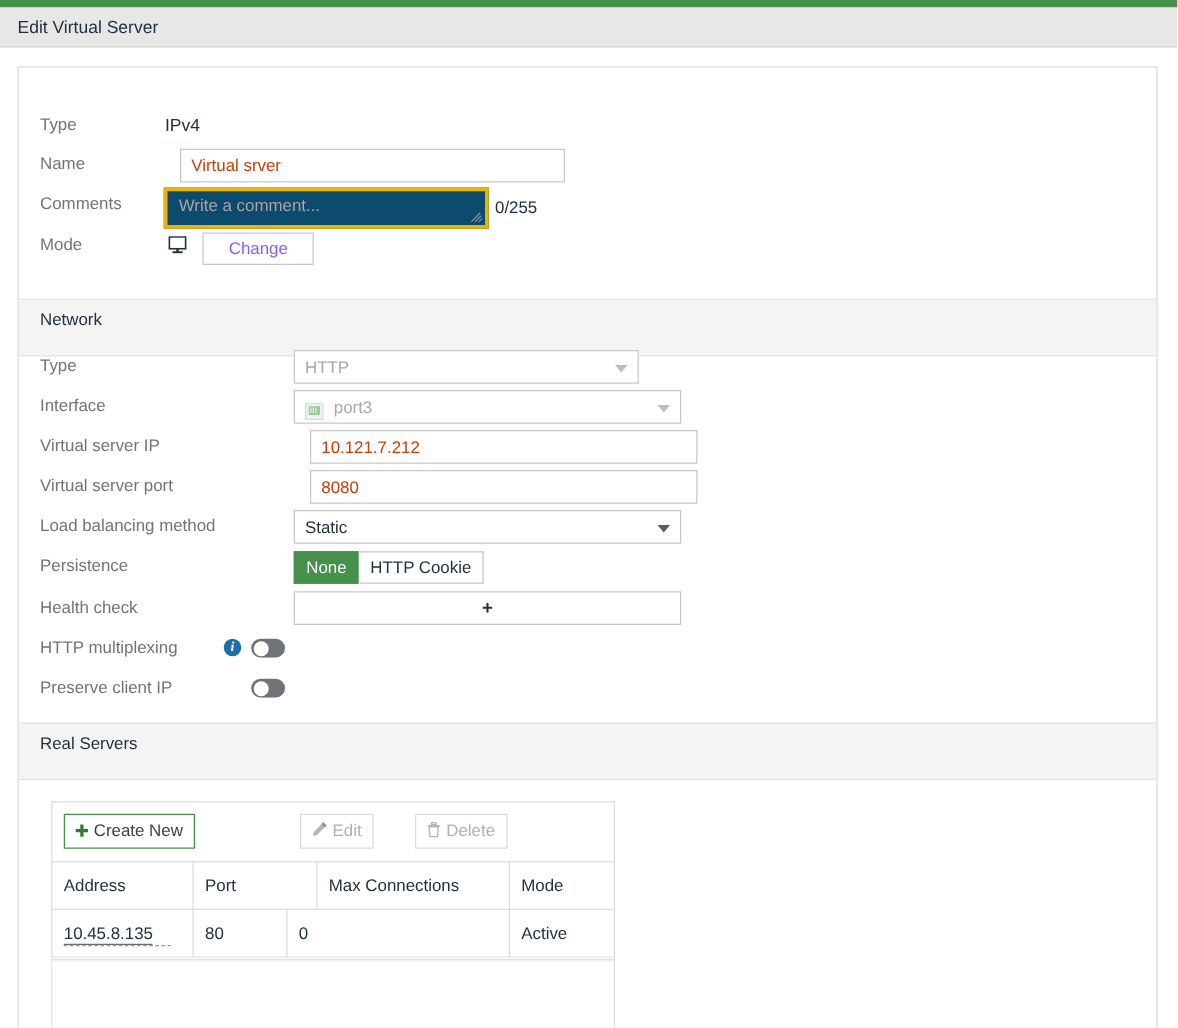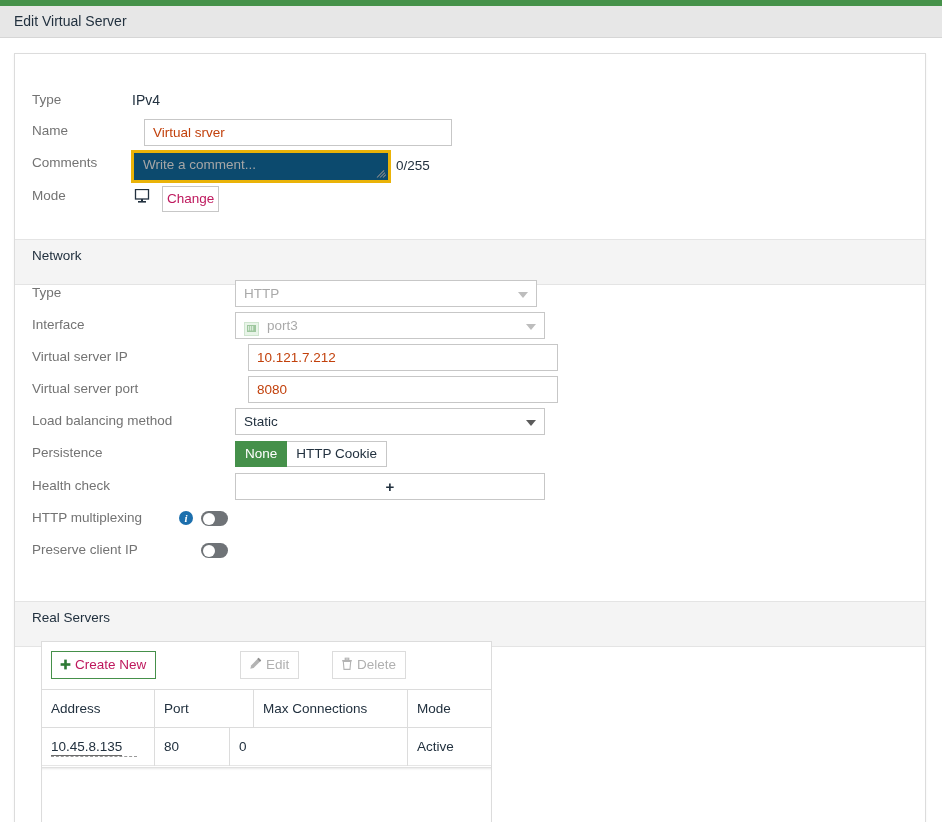--- a/index.html
+++ b/index.html
@@ -168,24 +168,24 @@
     position: absolute;
     width: 16px; height: 14px;
   }
   .btn-change {
     position: absolute;
     box-sizing: border-box;
     border: 1px solid #c7c7c7;
     background: #ffffff;
     font-family: "Liberation Sans", sans-serif;
     font-size: 13.5px;
-    color: #be185d;
+    color: #8b5cf6;
     height: 26px;
     line-height: 24px;
-    padding: 0 4px;
+    padding: 0 20px;
     white-space: nowrap;
     cursor: pointer;
   }
 
   
   .section-band {
     position: absolute;
     left: 0;
     width: 910px;
     height: 46px;
@@ -293,21 +293,21 @@
     border: 1px solid #dcdcdc;
     background: #ffffff;
     font-family: "Liberation Sans", sans-serif;
     font-size: 13.5px;
     padding: 0 9px 0 8px;
     white-space: nowrap;
     cursor: pointer;
   }
   .tbtn.primary {
     border-color: #45904a;
-    color: #be185d;
+    color: #404040;
   }
   .tbtn.disabled {
     color: #b0b0b0;
     cursor: default;
     margin-left: 48px;
   }
   .tbtn .glyph {
     display: inline-block;
     margin-right: 4px;
     vertical-align: -1px;
@@ -409,21 +409,21 @@
     </div>
     <div class="btn-change" style="left:147px; top:4px;">Change</div>
   </div>
 
   <div class="section-band" style="top:185px;">
     <span>Network</span>
   </div>
 
   <div class="frow" style="top:225px;">
     <div class="flabel">Type</div>
-    <div class="selbox disabled" style="left:220px; top:1px; width:302px;">
+    <div class="selbox disabled" style="left:220px; top:1px; width:276px;">
       <span>HTTP</span>
       <span class="caret dim"></span>
     </div>
   </div>
 
   <div class="frow" style="top:257px;">
     <div class="flabel">Interface</div>
     <div class="selbox disabled" style="left:220px; top:1px; width:310px; padding-left:31px;">
       <span style="position:absolute; left:8px; top:6px;">
         <svg width="15" height="14" viewBox="0 0 15 14">
@@ -478,21 +478,21 @@
   </div>
 
   <div class="frow" style="top:450px;">
     <div class="flabel">HTTP multiplexing</div>
     <div class="info-icon" style="left:164px; top:7px;">i</div>
     <div class="toggle" style="left:186px; top:7px;">
       <div class="knob"></div>
     </div>
   </div>
 
-  <div class="section-band" style="top:547px;">
+  <div class="section-band" style="top:524px;">
     <span>Real Servers</span>
   </div>
 
   <div class="rs-toolbar" style="left:26px; top:587px; width:451px; height:48px;">
     <div class="tbtn primary" style="left:9px; top:9px;">
       <span class="glyph">
         <svg width="11" height="11" viewBox="0 0 11 11">
           <rect x="4.2" y="0.6" width="2.6" height="9.8" fill="#2f7a36"></rect>
           <rect x="0.6" y="4.2" width="9.8" height="2.6" fill="#2f7a36"></rect>
         </svg>

